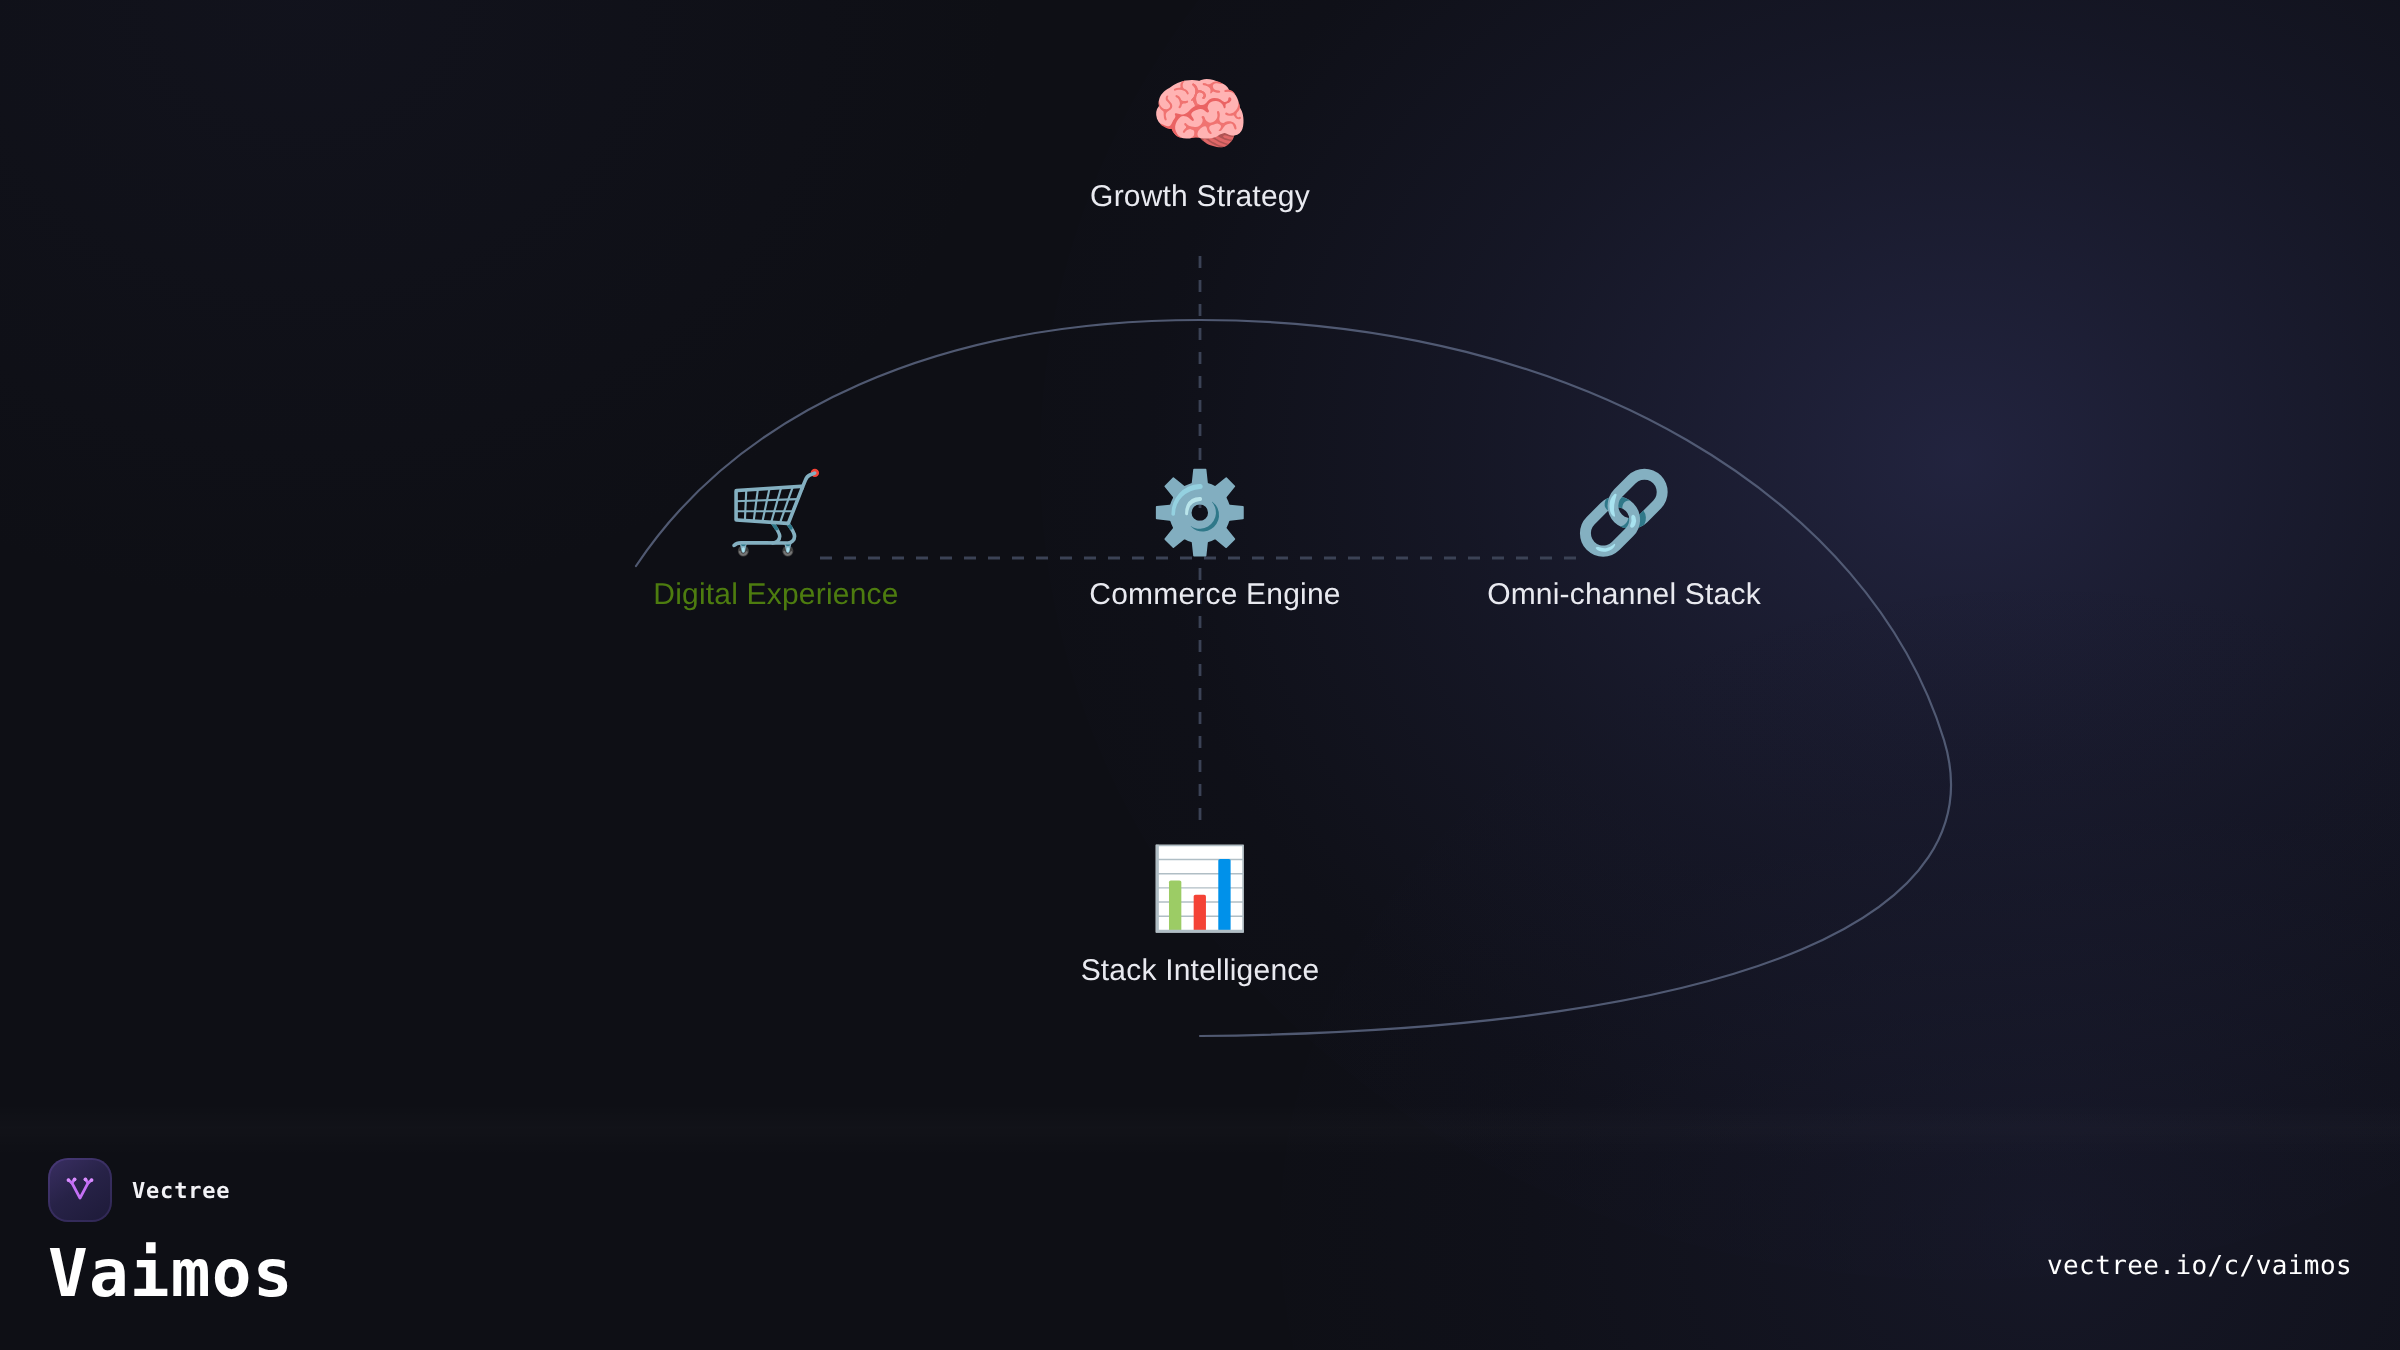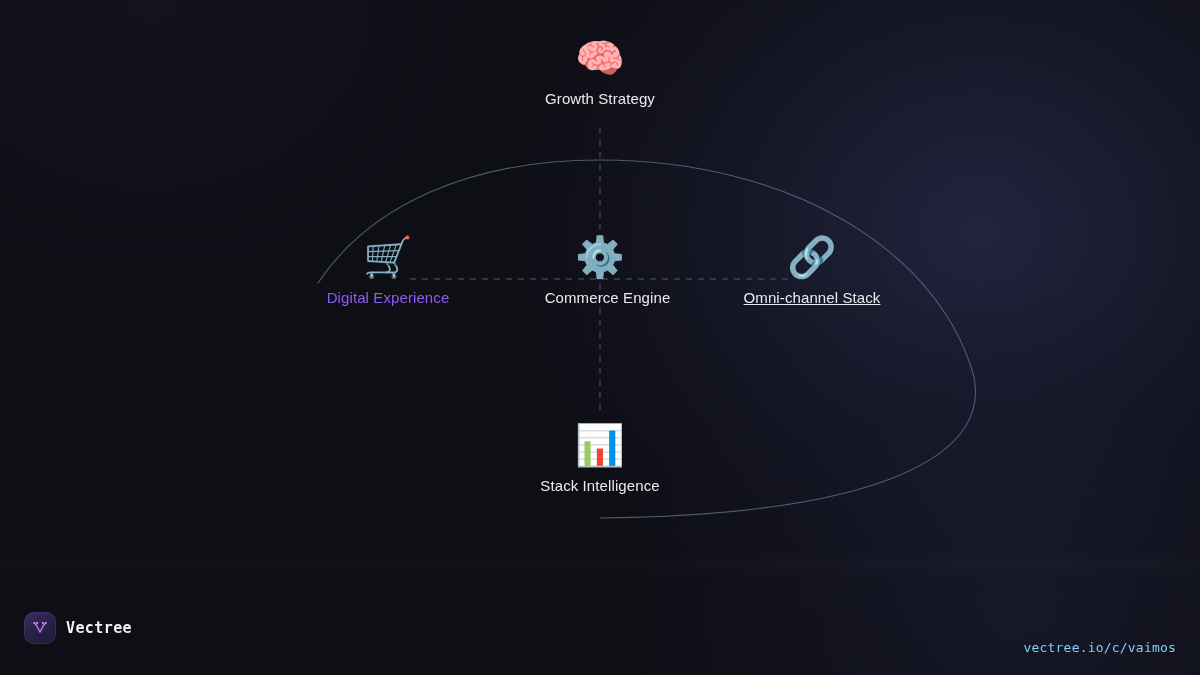--- a/index.html
+++ b/index.html
@@ -118,40 +118,40 @@
     border-radius: 10px;
     background: linear-gradient(145deg, #3a2f63 0%, #272247 48%, #1d1a38 100%);
     display: flex;
     align-items: center;
     justify-content: center;
     box-shadow: 0 0 0 1px rgba(150,110,230,0.16) inset;
     flex: 0 0 auto;
   }
   #brand-name {
     font-family: "DejaVu Sans Mono", "Liberation Mono", monospace;
-    font-size: 15px;
+    font-size: 11px;
     font-weight: bold;
     color: #f2f2f6;
     letter-spacing: 0.4px;
   }
   #page-title {
     font-family: "DejaVu Sans Mono", "Liberation Mono", monospace;
     font-size: 33px;
     font-weight: bold;
     color: #ffffff;
     letter-spacing: 0.6px;
     line-height: 1;
   }
   #footer-url {
     position: absolute;
     right: 24px;
-    bottom: 20px;
+    bottom: 34px;
     font-family: "DejaVu Sans Mono", "Liberation Mono", monospace;
     font-size: 13px;
-    color: #7dd3fc;
+    color: #ffffff;
     letter-spacing: 0.2px;
   }
 </style>
 </head>
 <body>
 
 <div id="bg-glow-top-left"></div>
 <div id="bg-glow-right"></div>
 <div id="bg-glow-lower-right"></div>
 <div id="bg-band"></div>
@@ -162,29 +162,29 @@
   <line id="axis-h" stroke="#3b4255" stroke-width="1.4" stroke-dasharray="6 6" x1="410" x2="790" y1="279" y2="279"></line>
 </svg>
 
 <div id="node-layer">
     <div class="node" style="left: 600px; top: 34px;">
       <div class="node-icon">🧠</div>
       <div class="node-label" style="color: rgb(233, 234, 240);">Growth Strategy</div>
     </div>
     <div class="node" style="left: 388px; top: 233px;">
       <div class="node-icon">🛒</div>
-      <div class="node-label" style="color: #8b5cf6;">Digital Experience</div>
+      <div class="node-label" style="color: #4d7c0f;">Digital Experience</div>
     </div>
     <div class="node" style="left: 600px; top: 233px;">
       <div class="node-icon">⚙️</div>
       <div class="node-label" style="color: rgb(233, 234, 240); margin-left: 15px;">Commerce Engine</div>
     </div>
     <div class="node" style="left: 812px; top: 233px;">
       <div class="node-icon">🔗</div>
-      <div class="node-label" style="color: rgb(233, 234, 240); text-decoration: underline;">Omni-channel Stack</div>
+      <div class="node-label" style="color: rgb(233, 234, 240);">Omni-channel Stack</div>
     </div>
     <div class="node" style="left: 600px; top: 421px;">
       <div class="node-icon">📊</div>
       <div class="node-label" style="color: rgb(233, 234, 240);">Stack Intelligence</div>
     </div>
   </div>
 
 <div id="footer-brand">
   <div id="brand-row">
     <div id="brand-logo">
@@ -199,15 +199,16 @@
         <g fill="#d98cff">
           <circle cx="4.3" cy="5.4" r="1.25"></circle>
           <circle cx="8.4" cy="4.9" r="1.25"></circle>
           <circle cx="19.7" cy="5.4" r="1.25"></circle>
           <circle cx="15.6" cy="4.9" r="1.25"></circle>
         </g>
       </svg>
     </div>
     <div id="brand-name">Vectree</div>
   </div>
+  <div id="page-title">Vaimos</div>
 </div>
 
 <div id="footer-url">vectree.io/c/vaimos</div>
 
 </body></html>

